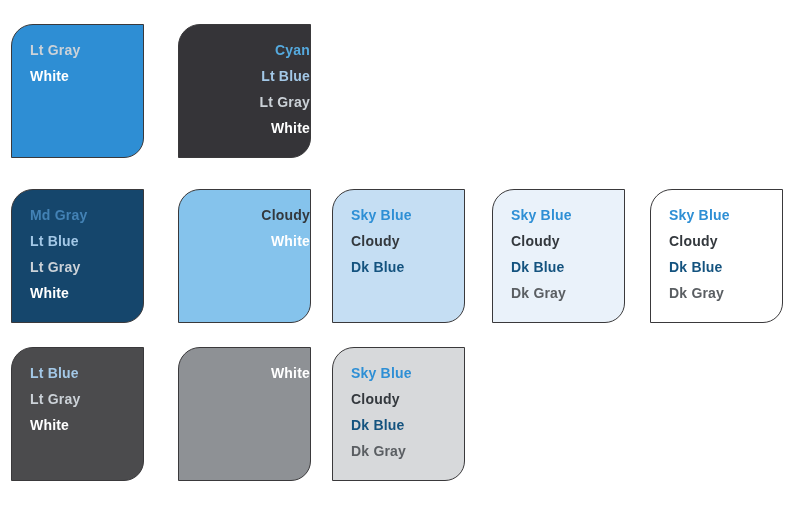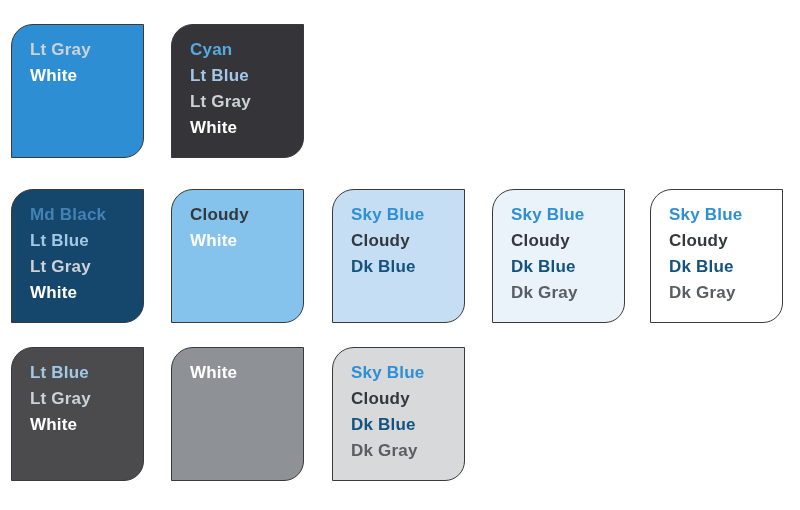--- a/index.html
+++ b/index.html
@@ -18,29 +18,29 @@
   .card {
     position: absolute;
     width: 133px;
     height: 134px;
     box-sizing: border-box;
     border: 1.5px solid var(--card-border, #3a393b);
     border-radius: 22px 0 20px 0;
     padding: 12px 0 0 18px;
   }
   .c1 { left: 11px; }
-  .c2 { left: 171px; }
+  .c2 { left: 178px; text-align: right; }
   .c3 { left: 332px; }
   .c4 { left: 492px; }
   .c5 { left: 650px; }
   .r1 { top: 24px; }
   .r2 { top: 189px; }
   .r3 { top: 347px; }
   .ln {
-    font-size: 17px;
+    font-size: 14px;
     line-height: 26px;
     font-weight: 700;
     letter-spacing: 0.2px;
     white-space: nowrap;
   }
 </style>
 </head>
 <body>
 
 <div class="board" style="background-color: rgb(255, 255, 255);">
@@ -51,21 +51,21 @@
   </div>
 
   <div class="card r1 c2" style="background-color: rgb(53, 52, 56);">
     <div class="ln" style="color: rgb(85, 170, 223);">Cyan</div>
     <div class="ln" style="color: rgb(163, 200, 231);">Lt Blue</div>
     <div class="ln" style="color: rgb(204, 210, 216);">Lt Gray</div>
     <div class="ln" style="color: rgb(255, 255, 255);">White</div>
   </div>
 
   <div class="card r2 c1" style="background-color: rgb(21, 70, 108);">
-    <div class="ln" style="color: rgb(67, 130, 181);">Md Black</div>
+    <div class="ln" style="color: rgb(67, 130, 181);">Md Gray</div>
     <div class="ln" style="color: rgb(163, 200, 231);">Lt Blue</div>
     <div class="ln" style="color: rgb(204, 210, 216);">Lt Gray</div>
     <div class="ln" style="color: rgb(255, 255, 255);">White</div>
   </div>
 
   <div class="card r2 c2" style="background-color: rgb(133, 195, 236);">
     <div class="ln" style="color: rgb(51, 56, 61);">Cloudy</div>
     <div class="ln" style="color: rgb(255, 255, 255);">White</div>
   </div>
 

